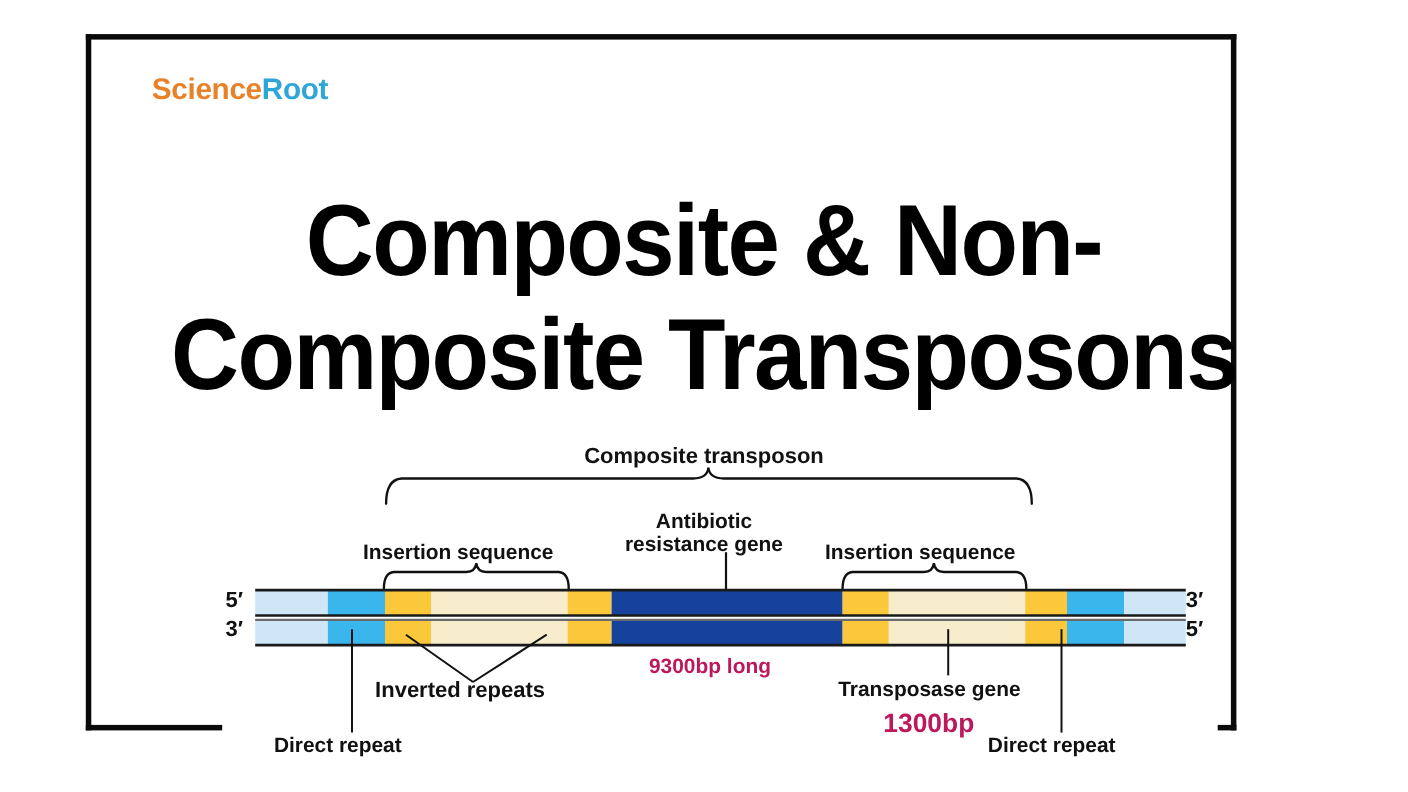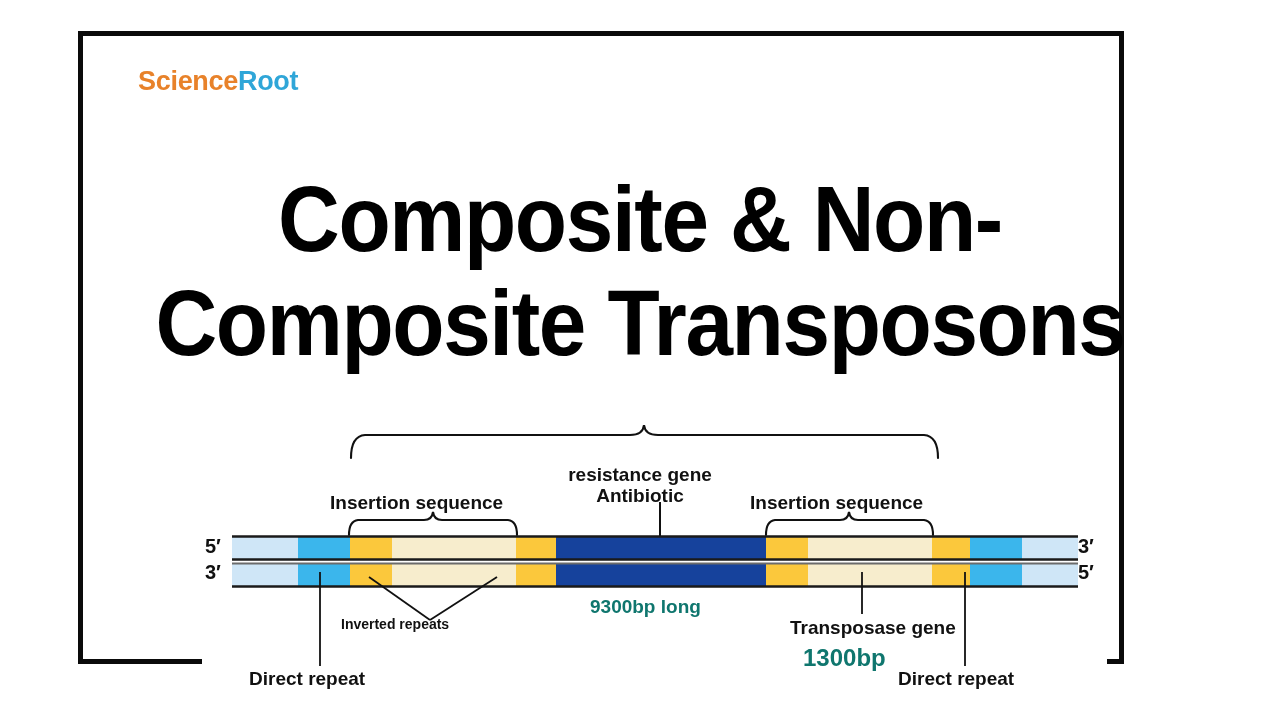--- a/index.html
+++ b/index.html
@@ -85,31 +85,31 @@
   #diagram svg { display: block; }
 
   .dlabel {
     position: absolute;
     font-family: "Liberation Sans", sans-serif;
     font-weight: bold;
     color: #111111;
     white-space: nowrap;
     line-height: 1.12;
   }
-  .dlabel.red { color: #0f766e; text-align: center; }
+  .dlabel.red { color: #be185d; text-align: center; }
   .dlabel.ctr { text-align: center; }
 
   #lbl-composite    { left: 0px;   top: 404px; width: 1280px; font-size: 20px; text-align: center; }
   #lbl-ins-left     { left: 330px; top: 492px; font-size: 19px; }
   #lbl-antibiotic   { left: 520px; top: 464px; width: 240px; font-size: 19px; text-align: center; }
   #lbl-ins-right    { left: 750px; top: 492px; font-size: 19px; }
-  #lbl-inverted     { left: 341px; top: 617px; font-size: 14px; }
+  #lbl-inverted     { left: 341px; top: 617px; font-size: 20px; }
   #lbl-direct-left  { left: 249px; top: 668px; font-size: 19px; }
   #lbl-9300         { left: 590px; top: 596px; font-size: 19px; }
-  #lbl-transposase  { left: 762px; top: 617px; font-size: 19px; margin-left: 28px; }
+  #lbl-transposase  { left: 762px; top: 617px; font-size: 19px; }
   #lbl-1300         { left: 803px; top: 645px; font-size: 24px; }
   #lbl-direct-right { left: 898px; top: 668px; font-size: 19px; }
 
   #lbl-5prime-l { left: 205px; top: 535px; font-size: 20px; }
   #lbl-3prime-l { left: 205px; top: 561px; font-size: 20px; }
   #lbl-3prime-r { left: 1078px; top: 535px; font-size: 20px; }
   #lbl-5prime-r { left: 1078px; top: 561px; font-size: 20px; }
 </style>
 </head>
 <body>
@@ -188,26 +188,27 @@
         <path d="M497,577 L430,620"></path>
       </g>
 
       <line x1="862" y1="572" x2="862" y2="614" stroke="#111111" stroke-width="1.8"></line>
 
       <line x1="965" y1="572" x2="965" y2="666" stroke="#111111" stroke-width="1.8"></line>
 
     </svg>
   </div>
 
+  <div class="dlabel" id="lbl-composite">Composite transposon</div>
 
   <div class="dlabel" id="lbl-ins-left">Insertion sequence</div>
 
   <div class="dlabel ctr" id="lbl-antibiotic">
+    <div>Antibiotic</div>
     <div>resistance gene</div>
-    <div>Antibiotic</div>
   </div>
 
   <div class="dlabel" id="lbl-ins-right">Insertion sequence</div>
 
   <div class="dlabel" id="lbl-inverted">Inverted repeats</div>
   <div class="dlabel" id="lbl-direct-left">Direct repeat</div>
   <div class="dlabel red" id="lbl-9300">9300bp long</div>
   <div class="dlabel" id="lbl-transposase">Transposase gene</div>
   <div class="dlabel red" id="lbl-1300">1300bp</div>
   <div class="dlabel" id="lbl-direct-right">Direct repeat</div>

